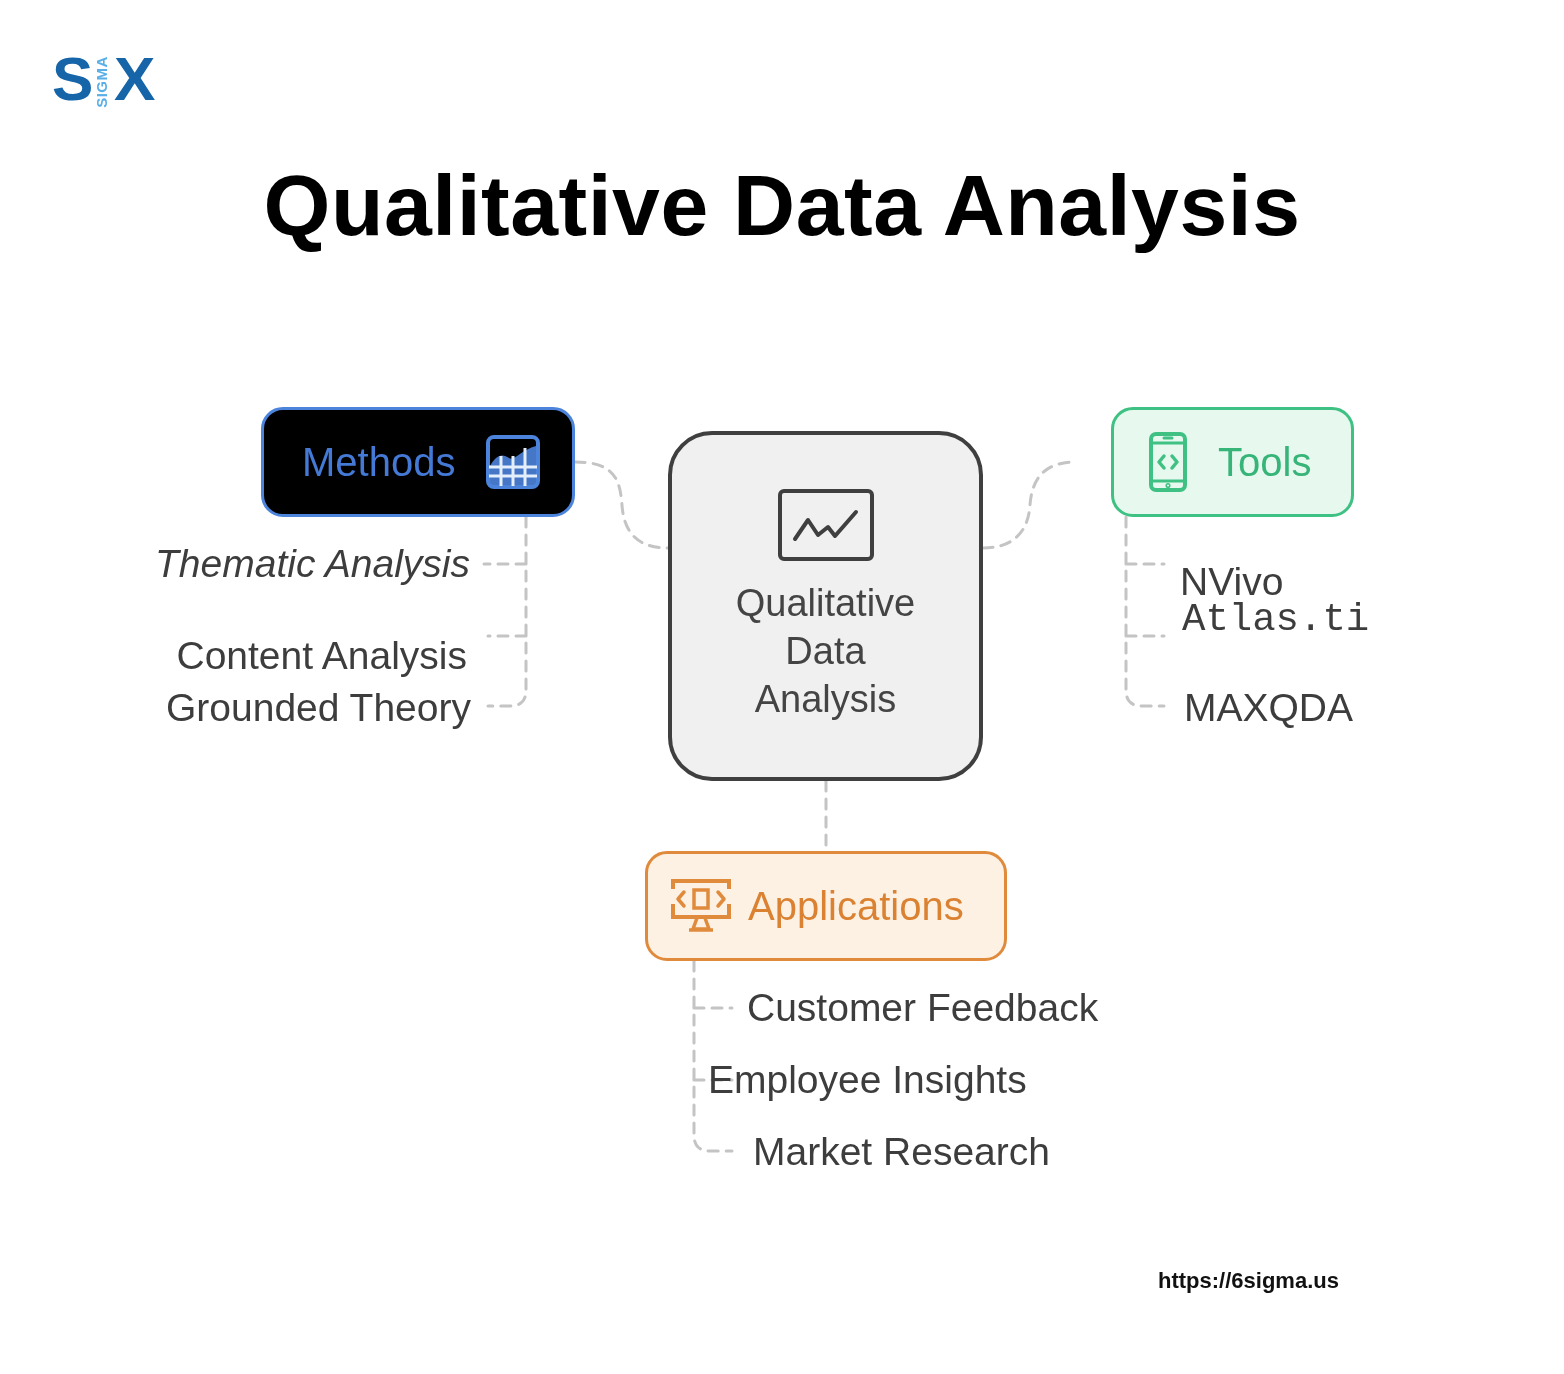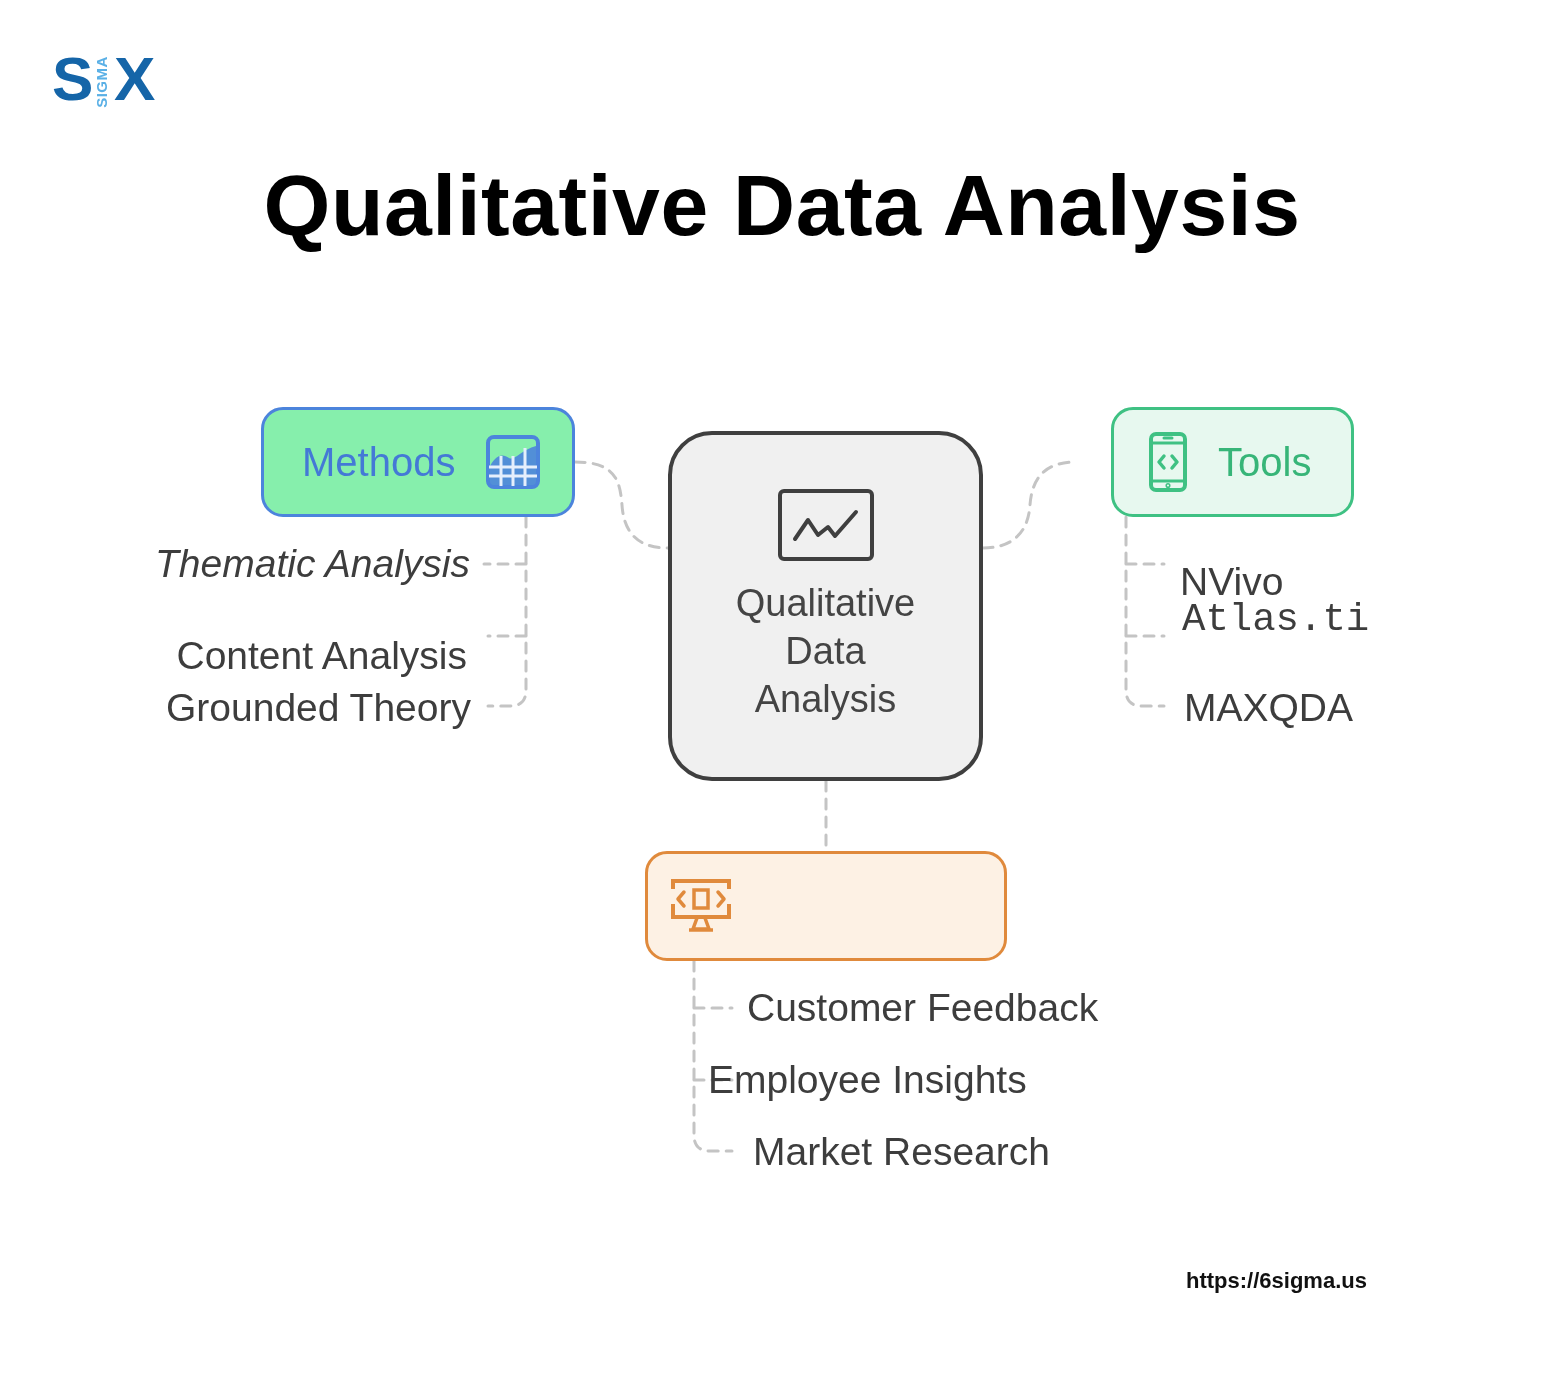--- a/index.html
+++ b/index.html
@@ -6,28 +6,28 @@
   body { width:1564px; height:1374px; position:relative; overflow:hidden; font-family:"Liberation Sans", sans-serif; }
   .abs { position:absolute; }
   .logo { left:52px; top:52px; width:112px; height:60px; }
   .logo .s, .logo .x { position:absolute; top:-4px; font-family:"Liberation Sans", sans-serif; font-weight:bold; font-size:62px; color:#1565a8; line-height:62px; }
   .logo .s { left:0; }
   .logo .x { left:62px; }
   .logo .sig { position:absolute; left:38px; top:2px; width:22px; height:56px; }
   .logo .sig span { position:absolute; left:50%; top:50%; transform:translate(-50%,-50%) rotate(-90deg); font-weight:bold; font-size:15px; color:#5ab0e6; letter-spacing:0.5px; white-space:nowrap; }
   .title { left:0; width:1564px; top:156px; text-align:center; font-size:86px; font-weight:bold; color:#000; letter-spacing:0.5px; }
   .node { position:absolute; box-sizing:border-box; border-radius:22px; border-width:3px; border-style:solid; display:flex; align-items:center; }
-  .methods { left:261px; top:407px; width:314px; height:110px; background:#86efac; border-color:#4c84dc; color:#4479d6; }
+  .methods { left:261px; top:407px; width:314px; height:110px; background:#000000; border-color:#4c84dc; color:#4479d6; }
   .tools { left:1076px; top:407px; width:243px; height:110px; background:#e7f8ef; border-color:#3fc183; color:#37b578;margin-left:35px; }
   .apps { left:645px; top:851px; width:362px; height:110px; background:#fdf1e4; border-color:#e08a3c; color:#db8232; }
   .center { left:668px; top:431px; width:315px; height:350px; background:#f0f0f0; border-color:#3f3f3f; border-width:4px; border-radius:44px; flex-direction:column; justify-content:center; }
   .node-label { font-size:40px; }
   .center-label { font-size:38px; color:#444; text-align:center; line-height:48px; margin-top:18px; width:220px; }
   .leaf { position:absolute; font-size:39px; color:#3d3d3d; white-space:nowrap; line-height:44px; }
-  .url { left:1158px; top:1268px; font-size:22px; font-weight:bold; color:#111;margin-left:28px; }
+  .url { left:1158px; top:1268px; font-size:22px; font-weight:bold; color:#111; }
   svg.lines { position:absolute; left:0; top:0; }
 </style>
 </head>
 <body>
 
 <svg class="lines" width="1564" height="1374" viewBox="0 0 1564 1374">
   <g fill="none" stroke="#c4c4c4" stroke-width="3" stroke-dasharray="10 8" stroke-linecap="round">
 
     <path d="M575 462 C 615 462, 620 480, 622 505 C 624 535, 640 548, 668 548"></path>
 
@@ -95,20 +95,21 @@
 </div>
 
 <div class="node apps">
   <svg style="margin-left:22px;" width="62" height="56" viewBox="0 0 62 56">
     <path d="M3 11 L3 3 L59 3 L59 11 M3 26 L3 39 L59 39 L59 26" fill="none" stroke="#e08a3c" stroke-width="4"></path>
     <path d="M14 14 L8 21 L14 28 M48 14 L54 21 L48 28" fill="none" stroke="#e08a3c" stroke-width="3.5" stroke-linecap="round" stroke-linejoin="round"></path>
     <rect x="24" y="12" width="14" height="18" fill="none" stroke="#e08a3c" stroke-width="3.5"></rect>
     <path d="M27 40 L23 51 L39 51 L35 40" fill="none" stroke="#e08a3c" stroke-width="3.5" stroke-linejoin="round"></path>
     <line x1="19" y1="52" x2="43" y2="52" stroke="#e08a3c" stroke-width="3.5"></line>
   </svg>
+  <span class="node-label" style="margin-left:16px;">Applications</span>
 </div>
 
 <div class="leaf" style="right:1094px; top:542px;font-style:italic;">Thematic Analysis</div>
 <div class="leaf" style="right:1097px; top:634px;">Content Analysis</div>
 <div class="leaf" style="right:1093px; top:686px;">Grounded Theory</div>
 
 <div class="leaf" style="left:1180px; top:542px;margin-top:18px;">NVivo</div>
 <div class="leaf" style="left:1182px; top:598px;font-family:Liberation Mono, monospace;">Atlas.ti</div>
 <div class="leaf" style="left:1184px; top:686px;">MAXQDA</div>
 

